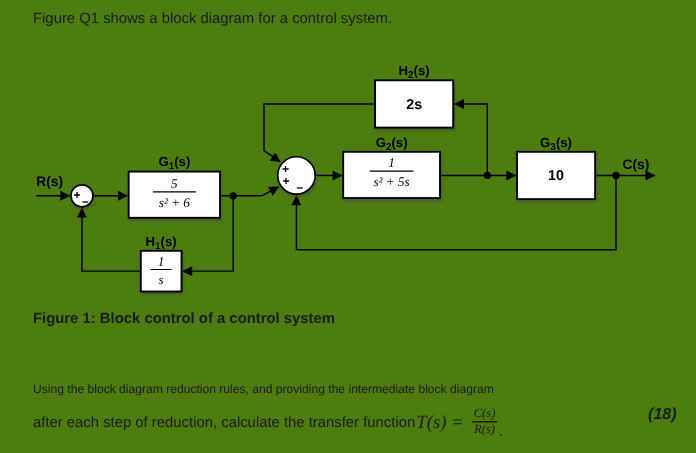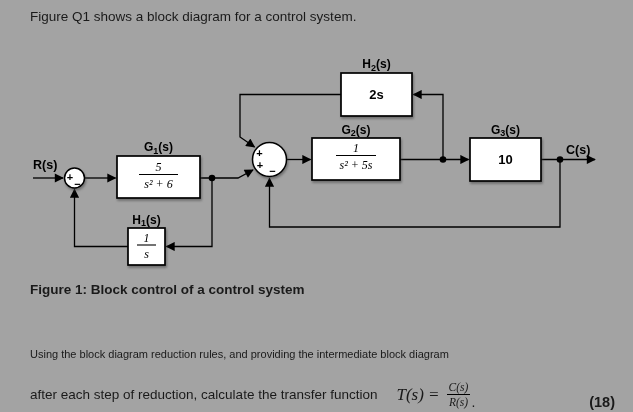--- a/index.html
+++ b/index.html
@@ -1,31 +1,31 @@
 <!DOCTYPE html>
 <html><head>
 <meta charset="utf-8">
 <style>
   html,body{margin:0;padding:0;background:#ffffff;}
-  .screen{position:relative;width:633px;height:412px;background:#a3a3a3;overflow:hidden;
+  .screen{position:relative;width:633px;height:412px;background:#4d7c0f;overflow:hidden;
           font-family:"Liberation Sans",sans-serif;color:#1a1a1a;}
   .abs{position:absolute;}
   .intro{left:30px;top:9px;font-size:13.5px;}
   .caption{left:30px;top:282px;font-size:13.5px;font-weight:bold;}
   .bodyline1{left:30px;top:348px;font-size:11px;}
-  .bodyline2{left:30px;top:380px;width:585px;display:flex;align-items:flex-end;
+  .bodyline2{left:30px;top:369px;width:585px;display:flex;align-items:flex-start;
              justify-content:space-between;font-size:13.5px;}
   .eqgroup{display:inline-flex;align-items:center;}
-  .eq-lhs{font-family:"Liberation Serif",serif;font-style:italic;font-size:17px;margin-left:19px;}
+  .eq-lhs{font-family:"Liberation Serif",serif;font-style:italic;font-size:17px;margin-left:1px;}
   .frac{display:inline-flex;flex-direction:column;align-items:center;margin-left:7px;
         font-family:"Liberation Serif",serif;font-style:italic;font-size:11.5px;line-height:1.25;}
   .frac .num{border-bottom:1.2px solid #000;padding:0 2px;}
   .frac .den{padding:0 2px;}
   .period{font-size:14px;margin-left:1px;align-self:flex-end;}
-  .marks{font-weight:bold;font-size:14.5px;}
+  .marks{font-weight:bold;font-size:14.5px;font-style:italic;}
   svg{position:absolute;left:0;top:0;}
   .wire{stroke:#000;stroke-width:1.3;fill:none;}
   .blk{fill:#ffffff;stroke:#000;stroke-width:1.7;filter:drop-shadow(1.6px 2px 1px rgba(70,70,70,.55));}
   .sum{fill:#ffffff;stroke:#000;stroke-width:1.5;filter:drop-shadow(1.6px 2px 1px rgba(70,70,70,.55));}
   .dot{fill:#000;stroke:none;}
   .fbar{stroke:#000;stroke-width:1.1;}
   .lbl{font:bold 12px "Liberation Sans",sans-serif;fill:#000;}
   .lbl .sub{font-size:9px;}
   .val{font:bold 13px "Liberation Sans",sans-serif;fill:#000;}
   .fr{font:italic 12px "Liberation Serif",serif;fill:#000;}

